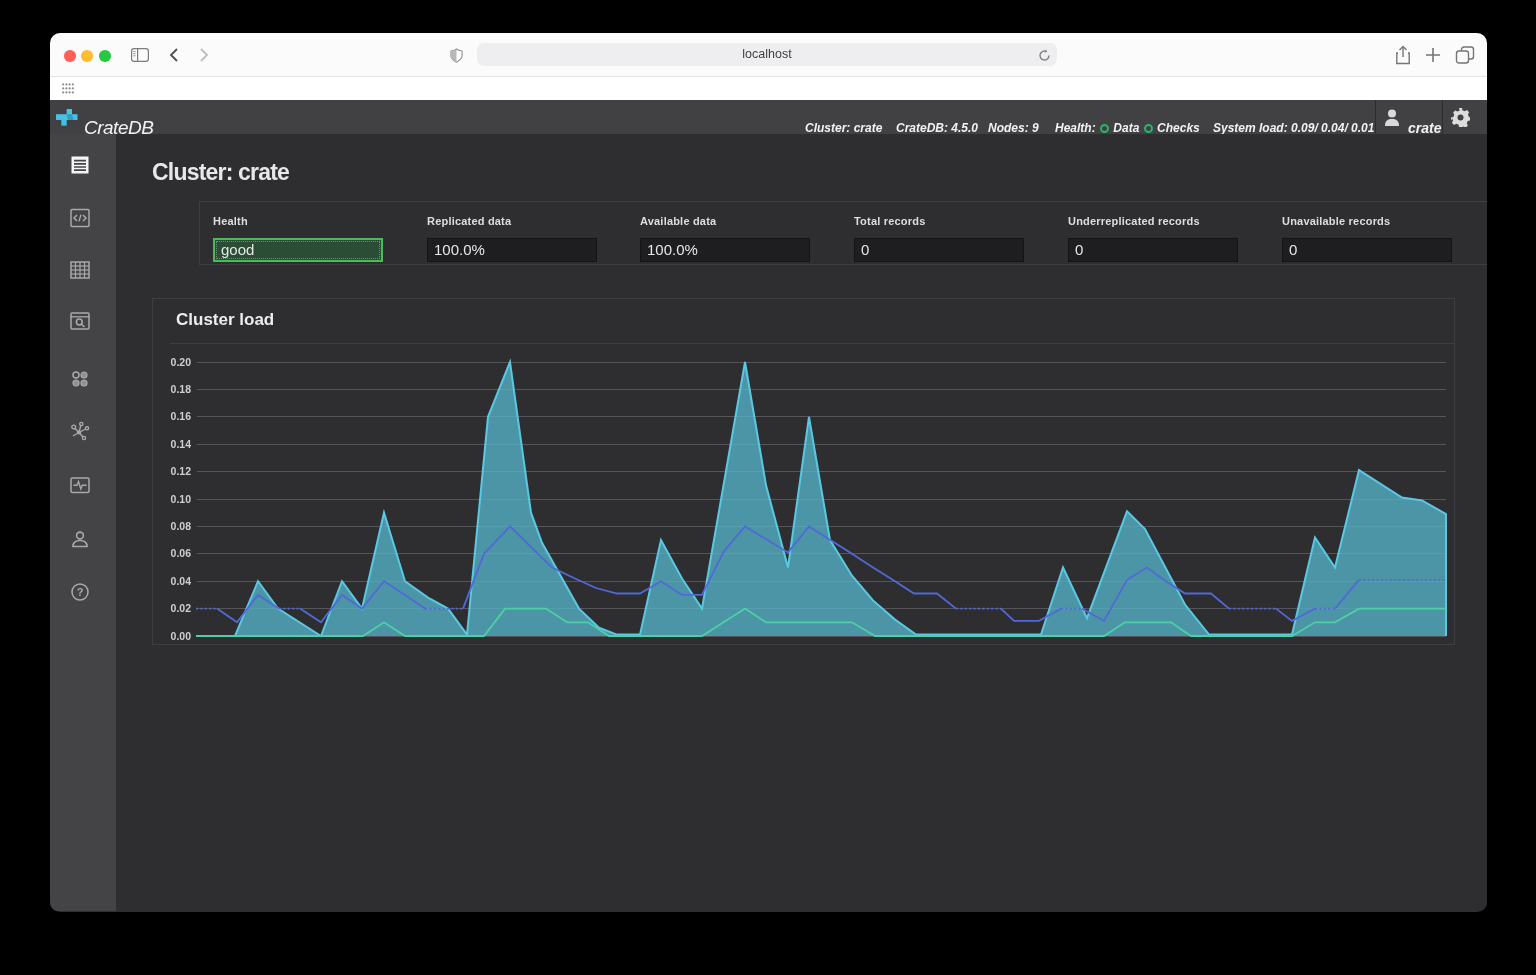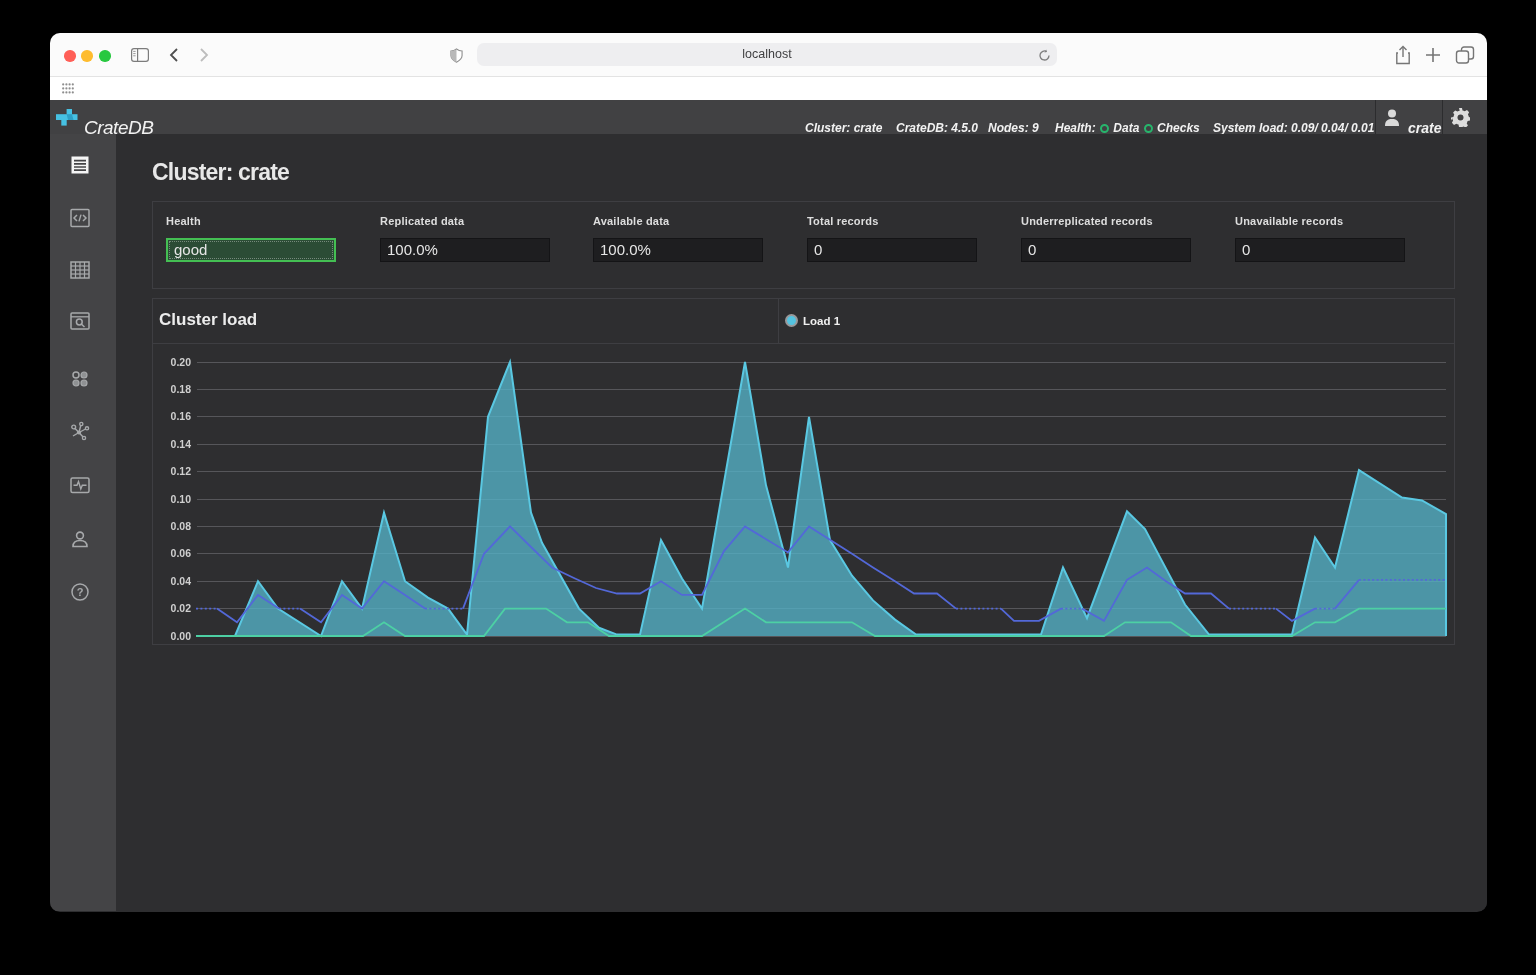--- a/index.html
+++ b/index.html
@@ -17,29 +17,29 @@
   .nv { position:absolute; top:11px; height:34px; line-height:34px; font-size:12px; font-weight:bold; white-space:nowrap;font-style:italic; }
   .hring { display:inline-block; width:9px; height:9px; border-radius:50%;
     border:2.5px solid #27b56c; vertical-align:-1px; margin:0 1px; }
   .nsep { position:absolute; top:0; width:1px; height:34px; background:#2c2c2e; }
   .mainrow { position:relative; display:flex; height:777px; }
   .sidebar { position:relative; width:66px; background:#444446; flex:none; }
   .sicon { position:absolute; left:19px; }
   .content { position:relative; flex:1; background:#2e2e30; }
   h1 { position:absolute; left:36px; top:25px; font-size:23px; font-weight:bold; color:#e8e8e8; letter-spacing:-.8px; }
   .panel { position:absolute; left:36px; width:1303px; background:#2e2e30; border:1px solid #3e3e42; }
-  .ov { top:67px; height:88px; }
+  .ov { top:67px; height:64px;margin-left:47px; }
   .col { position:absolute; top:0; width:172px; }
   .col label { display:block; margin-top:13px; font-size:11px; font-weight:bold; color:#dedede; letter-spacing:.2px; }
   .inp { margin-top:11px; width:170px; height:24px; background:#1e1e20; border:1px solid #141416;
     color:#e6e6e6; font-size:15px; line-height:22px; padding-left:6px;
     font-family:"Liberation Sans", sans-serif; }
   .inp.good { background:#2b4c35; border:2px solid #44bf53; outline:1px dotted rgba(255,255,255,.35); outline-offset:-4px; line-height:20px; }
   .load { top:164px; height:347px; }
-  .lhead { position:relative; height:45px; border-bottom:1px solid #3e3e42; }
+  .lhead { position:relative; height:45px; border-bottom:1px solid #3e3e42;margin-left:17px; }
   .lhead h2 { position:absolute; left:6px; top:11px; font-size:17px; font-weight:bold; color:#ececec; }
   .lcell { position:absolute; top:0; height:45px; border-left:1px solid #3e3e42; line-height:45px;
     font-size:11.5px; font-weight:bold; color:#f0f0f0; }
   .ldot { display:inline-block; box-sizing:content-box; width:9px; height:9px; border-radius:50%; border:2px solid #99999b;
     vertical-align:-2px; margin:0 5px 0 6px; }
 </style>
 </head>
 <body>
 <div class="win">
 
@@ -224,21 +224,20 @@
           </div>
         <div class="col" style="left:1082px">
             <label>Unavailable records</label>
             <div class="inp">0</div>
           </div>
       </div>
 
       <div class="panel load">
         <div class="lhead">
           <h2>Cluster load</h2>
-          <div class="lcell" style="left:625px;width:226px"><span class="ldot" style="background:#54c3e0"></span>Load 1</div>
         </div>
         <svg style="position:absolute;left:0;top:45px" width="1301" height="300" viewBox="152 344 1301 300">
 <g shape-rendering="crispEdges">
               <line x1="196" y1="636.0" x2="1445" y2="636.0" stroke="#56565a" stroke-width="1"></line>
               <line x1="196" y1="608.6" x2="1445" y2="608.6" stroke="#56565a" stroke-width="1"></line>
               <line x1="196" y1="581.2" x2="1445" y2="581.2" stroke="#56565a" stroke-width="1"></line>
               <line x1="196" y1="553.8" x2="1445" y2="553.8" stroke="#56565a" stroke-width="1"></line>
               <line x1="196" y1="526.4" x2="1445" y2="526.4" stroke="#56565a" stroke-width="1"></line>
               <line x1="196" y1="499.0" x2="1445" y2="499.0" stroke="#56565a" stroke-width="1"></line>
               <line x1="196" y1="471.6" x2="1445" y2="471.6" stroke="#56565a" stroke-width="1"></line>

